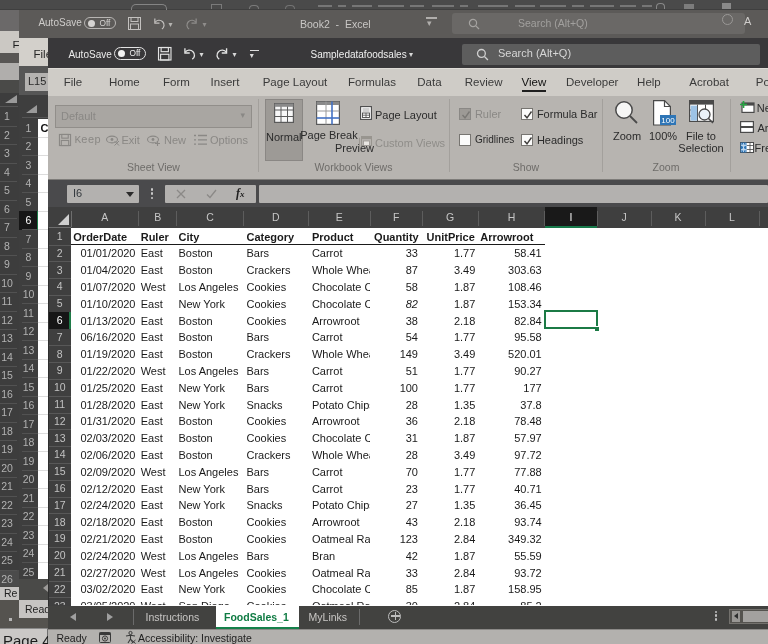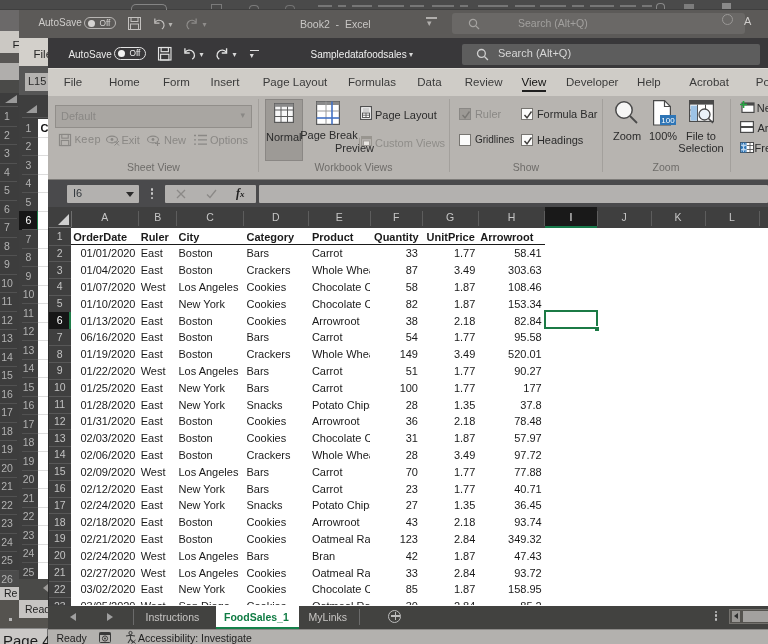--- a/index.html
+++ b/index.html
@@ -534,21 +534,21 @@
 <div style="left:243.5px;top:278.9px;width:64.80000000000001px;height:16.8px;overflow:hidden;white-space:nowrap;font-size:11px;line-height:16.4px;color:#1a1a1a;text-align:left;padding-left:3px;padding-right:0px;">Cookies</div>
 <div style="left:308.3px;top:278.9px;width:62.0px;height:16.8px;overflow:hidden;white-space:nowrap;font-size:11px;line-height:16.4px;color:#1a1a1a;text-align:left;padding-left:3.6px;padding-right:0px;">Chocolate Chip</div>
 <div style="left:370.3px;top:278.9px;width:51.69999999999999px;height:16.8px;overflow:hidden;white-space:nowrap;font-size:11px;line-height:16.4px;color:#1a1a1a;text-align:right;padding-left:3.5px;padding-right:4px;">58</div>
 <div style="left:422px;top:278.9px;width:56.30000000000001px;height:16.8px;overflow:hidden;white-space:nowrap;font-size:11px;line-height:16.4px;color:#1a1a1a;text-align:right;padding-left:3.5px;padding-right:3px;">1.87</div>
 <div style="left:478.3px;top:278.9px;width:66.40000000000003px;height:16.8px;overflow:hidden;white-space:nowrap;font-size:11px;line-height:16.4px;color:#1a1a1a;text-align:right;padding-left:3.5px;padding-right:3px;">108.46</div>
 <div style="left:71px;top:295.7px;width:67.5px;height:16.8px;overflow:hidden;white-space:nowrap;font-size:11px;line-height:16.4px;color:#1a1a1a;text-align:right;padding-left:3.5px;padding-right:3px;">01/10/2020</div>
 <div style="left:138.5px;top:295.7px;width:38.30000000000001px;height:16.8px;overflow:hidden;white-space:nowrap;font-size:11px;line-height:16.4px;color:#1a1a1a;text-align:left;padding-left:2.2px;padding-right:0px;">East</div>
 <div style="left:176.8px;top:295.7px;width:66.69999999999999px;height:16.8px;overflow:hidden;white-space:nowrap;font-size:11px;line-height:16.4px;color:#1a1a1a;text-align:left;padding-left:1.7px;padding-right:0px;">New York</div>
 <div style="left:243.5px;top:295.7px;width:64.80000000000001px;height:16.8px;overflow:hidden;white-space:nowrap;font-size:11px;line-height:16.4px;color:#1a1a1a;text-align:left;padding-left:3px;padding-right:0px;">Cookies</div>
 <div style="left:308.3px;top:295.7px;width:62.0px;height:16.8px;overflow:hidden;white-space:nowrap;font-size:11px;line-height:16.4px;color:#1a1a1a;text-align:left;padding-left:3.6px;padding-right:0px;">Chocolate Chip</div>
-<div style="left:370.3px;top:295.7px;width:51.69999999999999px;height:16.8px;overflow:hidden;white-space:nowrap;font-size:11px;line-height:16.4px;color:#1a1a1a;text-align:right;padding-left:3.5px;padding-right:4px;">82</div>
+<div style="left:370.3px;top:295.7px;width:51.69999999999999px;height:16.8px;overflow:hidden;white-space:nowrap;font-size:11px;line-height:16.4px;color:#1a1a1a;text-align:right;padding-left:3.5px;padding-right:4px;font-style:italic;">82</div>
 <div style="left:422px;top:295.7px;width:56.30000000000001px;height:16.8px;overflow:hidden;white-space:nowrap;font-size:11px;line-height:16.4px;color:#1a1a1a;text-align:right;padding-left:3.5px;padding-right:3px;">1.87</div>
 <div style="left:478.3px;top:295.7px;width:66.40000000000003px;height:16.8px;overflow:hidden;white-space:nowrap;font-size:11px;line-height:16.4px;color:#1a1a1a;text-align:right;padding-left:3.5px;padding-right:3px;">153.34</div>
 <div style="left:71px;top:312.5px;width:67.5px;height:16.8px;overflow:hidden;white-space:nowrap;font-size:11px;line-height:16.4px;color:#1a1a1a;text-align:right;padding-left:3.5px;padding-right:3px;">01/13/2020</div>
 <div style="left:138.5px;top:312.5px;width:38.30000000000001px;height:16.8px;overflow:hidden;white-space:nowrap;font-size:11px;line-height:16.4px;color:#1a1a1a;text-align:left;padding-left:2.2px;padding-right:0px;">East</div>
 <div style="left:176.8px;top:312.5px;width:66.69999999999999px;height:16.8px;overflow:hidden;white-space:nowrap;font-size:11px;line-height:16.4px;color:#1a1a1a;text-align:left;padding-left:1.7px;padding-right:0px;">Boston</div>
 <div style="left:243.5px;top:312.5px;width:64.80000000000001px;height:16.8px;overflow:hidden;white-space:nowrap;font-size:11px;line-height:16.4px;color:#1a1a1a;text-align:left;padding-left:3px;padding-right:0px;">Cookies</div>
 <div style="left:308.3px;top:312.5px;width:62.0px;height:16.8px;overflow:hidden;white-space:nowrap;font-size:11px;line-height:16.4px;color:#1a1a1a;text-align:left;padding-left:3.6px;padding-right:0px;">Arrowroot</div>
 <div style="left:370.3px;top:312.5px;width:51.69999999999999px;height:16.8px;overflow:hidden;white-space:nowrap;font-size:11px;line-height:16.4px;color:#1a1a1a;text-align:right;padding-left:3.5px;padding-right:4px;">38</div>
 <div style="left:422px;top:312.5px;width:56.30000000000001px;height:16.8px;overflow:hidden;white-space:nowrap;font-size:11px;line-height:16.4px;color:#1a1a1a;text-align:right;padding-left:3.5px;padding-right:3px;">2.18</div>
 <div style="left:478.3px;top:312.5px;width:66.40000000000003px;height:16.8px;overflow:hidden;white-space:nowrap;font-size:11px;line-height:16.4px;color:#1a1a1a;text-align:right;padding-left:3.5px;padding-right:3px;">82.84</div>
@@ -656,21 +656,21 @@
 <div style="left:370.3px;top:530.9px;width:51.69999999999999px;height:16.8px;overflow:hidden;white-space:nowrap;font-size:11px;line-height:16.4px;color:#1a1a1a;text-align:right;padding-left:3.5px;padding-right:4px;">123</div>
 <div style="left:422px;top:530.9px;width:56.30000000000001px;height:16.8px;overflow:hidden;white-space:nowrap;font-size:11px;line-height:16.4px;color:#1a1a1a;text-align:right;padding-left:3.5px;padding-right:3px;">2.84</div>
 <div style="left:478.3px;top:530.9px;width:66.40000000000003px;height:16.8px;overflow:hidden;white-space:nowrap;font-size:11px;line-height:16.4px;color:#1a1a1a;text-align:right;padding-left:3.5px;padding-right:3px;">349.32</div>
 <div style="left:71px;top:547.7px;width:67.5px;height:16.8px;overflow:hidden;white-space:nowrap;font-size:11px;line-height:16.4px;color:#1a1a1a;text-align:right;padding-left:3.5px;padding-right:3px;">02/24/2020</div>
 <div style="left:138.5px;top:547.7px;width:38.30000000000001px;height:16.8px;overflow:hidden;white-space:nowrap;font-size:11px;line-height:16.4px;color:#1a1a1a;text-align:left;padding-left:2.2px;padding-right:0px;">West</div>
 <div style="left:176.8px;top:547.7px;width:66.69999999999999px;height:16.8px;overflow:hidden;white-space:nowrap;font-size:11px;line-height:16.4px;color:#1a1a1a;text-align:left;padding-left:1.7px;padding-right:0px;">Los Angeles</div>
 <div style="left:243.5px;top:547.7px;width:64.80000000000001px;height:16.8px;overflow:hidden;white-space:nowrap;font-size:11px;line-height:16.4px;color:#1a1a1a;text-align:left;padding-left:3px;padding-right:0px;">Bars</div>
 <div style="left:308.3px;top:547.7px;width:62.0px;height:16.8px;overflow:hidden;white-space:nowrap;font-size:11px;line-height:16.4px;color:#1a1a1a;text-align:left;padding-left:3.6px;padding-right:0px;">Bran</div>
 <div style="left:370.3px;top:547.7px;width:51.69999999999999px;height:16.8px;overflow:hidden;white-space:nowrap;font-size:11px;line-height:16.4px;color:#1a1a1a;text-align:right;padding-left:3.5px;padding-right:4px;">42</div>
 <div style="left:422px;top:547.7px;width:56.30000000000001px;height:16.8px;overflow:hidden;white-space:nowrap;font-size:11px;line-height:16.4px;color:#1a1a1a;text-align:right;padding-left:3.5px;padding-right:3px;">1.87</div>
-<div style="left:478.3px;top:547.7px;width:66.40000000000003px;height:16.8px;overflow:hidden;white-space:nowrap;font-size:11px;line-height:16.4px;color:#1a1a1a;text-align:right;padding-left:3.5px;padding-right:3px;">47.43</div>
+<div style="left:478.3px;top:547.7px;width:66.40000000000003px;height:16.8px;overflow:hidden;white-space:nowrap;font-size:11px;line-height:16.4px;color:#1a1a1a;text-align:right;padding-left:3.5px;padding-right:3px;">55.59</div>
 <div style="left:71px;top:564.5px;width:67.5px;height:16.8px;overflow:hidden;white-space:nowrap;font-size:11px;line-height:16.4px;color:#1a1a1a;text-align:right;padding-left:3.5px;padding-right:3px;">02/27/2020</div>
 <div style="left:138.5px;top:564.5px;width:38.30000000000001px;height:16.8px;overflow:hidden;white-space:nowrap;font-size:11px;line-height:16.4px;color:#1a1a1a;text-align:left;padding-left:2.2px;padding-right:0px;">West</div>
 <div style="left:176.8px;top:564.5px;width:66.69999999999999px;height:16.8px;overflow:hidden;white-space:nowrap;font-size:11px;line-height:16.4px;color:#1a1a1a;text-align:left;padding-left:1.7px;padding-right:0px;">Los Angeles</div>
 <div style="left:243.5px;top:564.5px;width:64.80000000000001px;height:16.8px;overflow:hidden;white-space:nowrap;font-size:11px;line-height:16.4px;color:#1a1a1a;text-align:left;padding-left:3px;padding-right:0px;">Cookies</div>
 <div style="left:308.3px;top:564.5px;width:62.0px;height:16.8px;overflow:hidden;white-space:nowrap;font-size:11px;line-height:16.4px;color:#1a1a1a;text-align:left;padding-left:3.6px;padding-right:0px;">Oatmeal Raisin</div>
 <div style="left:370.3px;top:564.5px;width:51.69999999999999px;height:16.8px;overflow:hidden;white-space:nowrap;font-size:11px;line-height:16.4px;color:#1a1a1a;text-align:right;padding-left:3.5px;padding-right:4px;">33</div>
 <div style="left:422px;top:564.5px;width:56.30000000000001px;height:16.8px;overflow:hidden;white-space:nowrap;font-size:11px;line-height:16.4px;color:#1a1a1a;text-align:right;padding-left:3.5px;padding-right:3px;">2.84</div>
 <div style="left:478.3px;top:564.5px;width:66.40000000000003px;height:16.8px;overflow:hidden;white-space:nowrap;font-size:11px;line-height:16.4px;color:#1a1a1a;text-align:right;padding-left:3.5px;padding-right:3px;">93.72</div>
 <div style="left:71px;top:581.3px;width:67.5px;height:16.8px;overflow:hidden;white-space:nowrap;font-size:11px;line-height:16.4px;color:#1a1a1a;text-align:right;padding-left:3.5px;padding-right:3px;">03/02/2020</div>
 <div style="left:138.5px;top:581.3px;width:38.30000000000001px;height:16.8px;overflow:hidden;white-space:nowrap;font-size:11px;line-height:16.4px;color:#1a1a1a;text-align:left;padding-left:2.2px;padding-right:0px;">East</div>

